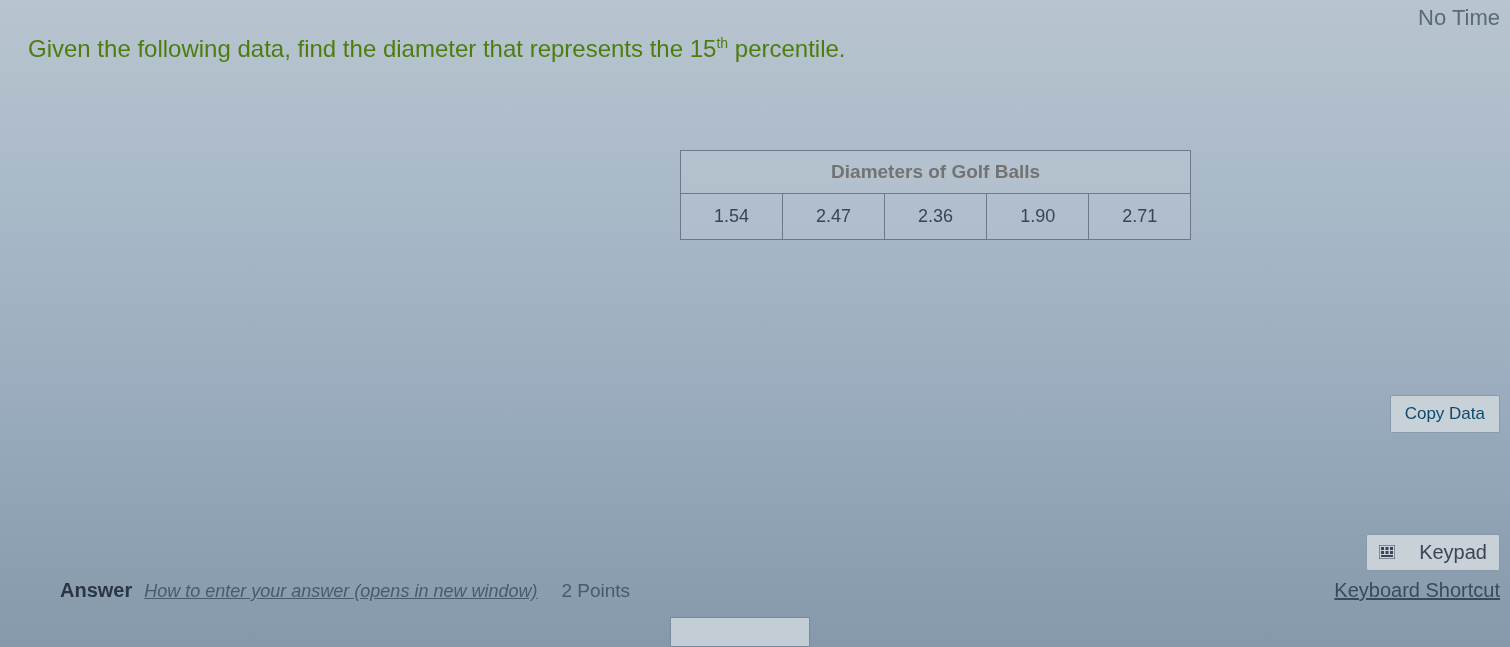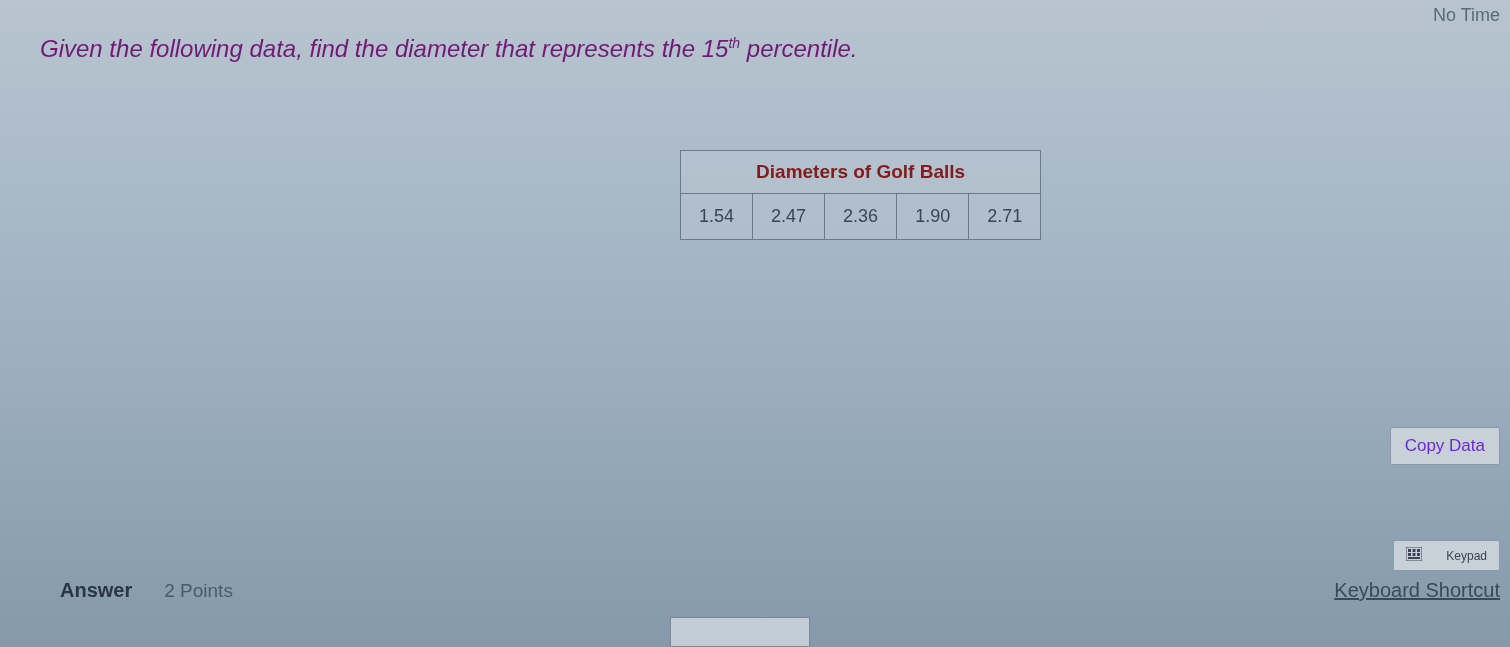--- a/index.html
+++ b/index.html
@@ -13,89 +13,87 @@
       width: 1510px;
       height: 647px;
       position: relative;
       overflow: hidden;
       color: #3a4a5a;
     }
     .top-right-label {
       position: absolute;
       top: 5px;
       right: 10px;
-      font-size: 18px;
+      font-size: 22px;
       color: #5a6a7a;
     }
     .question-text {
       position: absolute;
       top: 35px;
-      left: 40px;
+      left: 28px;
       font-size: 24px;
-      color: #701a75;
+      color: #4d7c0f;
       font-weight: 400;
-      font-style: italic;
     }
     .question-text sup {
       font-size: 14px;
       vertical-align: super;
     }
     .data-table-container {
       position: absolute;
       top: 150px;
       left: 680px;
     }
     .data-table {
       border-collapse: collapse;
       border: 1px solid #6a7a8a;
     }
     .data-table th {
       border: 1px solid #6a7a8a;
       padding: 10px 24px;
       font-size: 19px;
       font-weight: 600;
-      color: #7f1d1d;
+      color: #737373;
       background: rgba(200, 210, 220, 0.3);
       text-align: center;
     }
     .data-table td {
       border: 1px solid #6a7a8a;
-      padding: 12px 18px;
+      padding: 12px 33px;
       font-size: 18px;
       color: #3a4550;
       text-align: center;
       background: rgba(210, 218, 228, 0.2);
       min-width: 60px;
     }
     .copy-data-button {
       position: absolute;
       top: 395px;
       right: 10px;
       background: #c8d0d8;
       border: 1px solid #8a9aaa;
       padding: 8px 14px;
       font-size: 17px;
-      color: #6d28d9;
+      color: #0c4a6e;
       cursor: pointer;
       border-radius: 2px;
-      margin-top: 32px;
     }
     .answer-row {
       position: absolute;
       bottom: 45px;
       left: 60px;
       right: 10px;
       display: flex;
       align-items: flex-end;
       justify-content: space-between;
     }
     .answer-left {
       display: flex;
       align-items: baseline;
-      gap: 20px;
+      gap: 12px;
     }
     .answer-label {
       font-size: 20px;
       font-weight: 600;
       color: #2a3545;
     }
     .answer-hint {
       font-size: 18px;
       font-style: italic;
       color: #4a5a6a;
@@ -109,21 +107,21 @@
     .answer-right {
       display: flex;
       flex-direction: column;
       align-items: flex-end;
       gap: 8px;
     }
     .keypad-button {
       background: #c8d0d8;
       border: 1px solid #8a9aaa;
       padding: 6px 12px;
-      font-size: 12px;
+      font-size: 20px;
       color: #3a4555;
       cursor: pointer;
       display: flex;
       align-items: center;
       gap: 24px;
       border-radius: 2px;
     }
     .keypad-icon-svg {
       width: 16px;
       height: 14px;
@@ -171,20 +169,21 @@
       </tr>
     </tbody>
   </table>
 </div>
 
 <button class="copy-data-button">Copy Data</button>
 
 <div class="answer-row">
   <div class="answer-left">
     <span class="answer-label">Answer</span>
+    <a href="#" class="answer-hint">How to enter your answer (opens in new window)</a>
     <span class="points-label">2 Points</span>
   </div>
   <div class="answer-right">
     <button class="keypad-button">
       <span>
         <svg class="keypad-icon-svg" viewBox="0 0 16 14">
           <rect x="0" y="0" width="16" height="14" fill="none" stroke="#3a4555" stroke-width="1"></rect>
           <rect x="2" y="2" width="3" height="3" fill="#3a4555"></rect>
           <rect x="6.5" y="2" width="3" height="3" fill="#3a4555"></rect>
           <rect x="11" y="2" width="3" height="3" fill="#3a4555"></rect>

